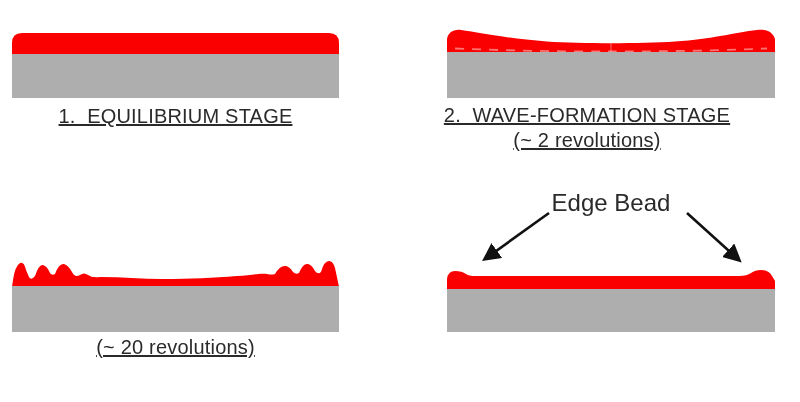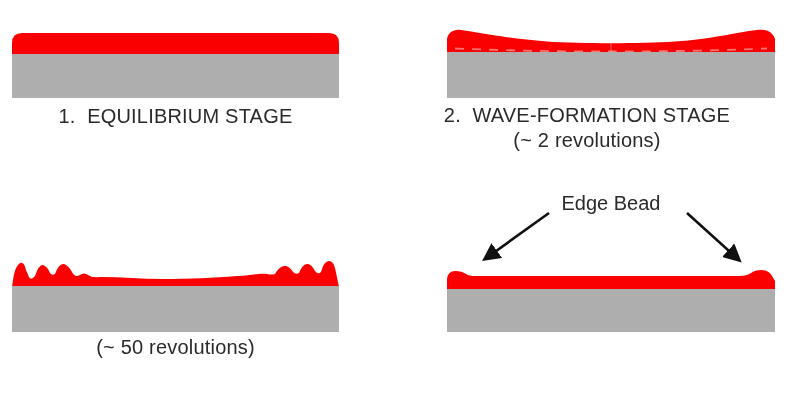--- a/index.html
+++ b/index.html
@@ -12,27 +12,28 @@
     font-family: "Liberation Sans", sans-serif;
   }
   .shape-svg { position: absolute; display: block; }
   .caption {
     position: absolute;
     text-align: center;
     color: #2a2a2a;
     font-size: 20px;
     line-height: 25px;
     letter-spacing: 0.2px;
+    text-decoration: underline;
   }
   .cap-line { white-space: pre; }
   .annotation-label {
     position: absolute;
     text-align: center;
     color: #2a2a2a;
-    font-size: 20px;
+    font-size: 24px;
     line-height: 22px;
     white-space: pre;
   }
 </style>
 </head>
 <body>
 
 <div id="canvas">
 
   <svg class="shape-svg" style="left:12px; top:33px;" width="327" height="65" viewBox="0 0 327 65">
@@ -52,21 +53,21 @@
   <div class="caption" style="left:423px; top:103px; width:328px;">
     <div class="cap-line">2.  WAVE-FORMATION STAGE</div>
     <div class="cap-line">(~ 2 revolutions)</div>
   </div>
 
   <svg class="shape-svg" style="left:12px; top:256px;" width="327" height="76" viewBox="0 0 327 76">
     <path d="M0,31 L1,24 Q3,10 8,7 Q12,5 14,14 L17,21 Q19,25 23,20 Q27,8 31,9 Q35,10 38,17 Q40,20 43,18 Q47,7 52,8 Q56,9 60,16 Q63,22 68,19 Q72,16 76,19 Q80,22 88,21 C110,21 130,23 150,23 C180,23 200,22 225,20 C240,19 248,17 255,18 Q260,19 263,18 Q268,9 274,10 Q278,11 281,16 Q284,19 287,17 Q291,7 296,8 Q300,9 303,15 Q306,19 309,16 Q312,5 317,5 Q321,5 323,12 L326,26 L327,31 Z" fill="#fa0000"></path>
     <rect x="0" y="30" width="327" height="46" fill="#aeaeae"></rect>
   </svg>
   <div class="caption" style="left:12px; top:335px; width:327px;">
-    <div class="cap-line">(~ 50 revolutions)</div>
+    <div class="cap-line">(~ 20 revolutions)</div>
   </div>
 
   <svg class="shape-svg" style="left:447px; top:188px;" width="328" height="144" viewBox="0 0 328 144">
     <defs>
       <marker id="arrowhead" viewBox="0 0 10 10" refX="8" refY="5" markerWidth="7" markerHeight="7" orient="auto-start-reverse">
         <path d="M0,0 L10,5 L0,10 Z" fill="#111111"></path>
       </marker>
     </defs>
     <rect x="0" y="100" width="328" height="44" fill="#aeaeae"></rect>
     <path d="M0,101 L0,91 Q1,83 8,83 Q15,83 19,86 Q22,88 28,88 L292,88 Q300,88 304,85 Q308,82 314,82 Q322,82 325,88 L328,93 L328,101 Z" fill="#fa0000"></path>

